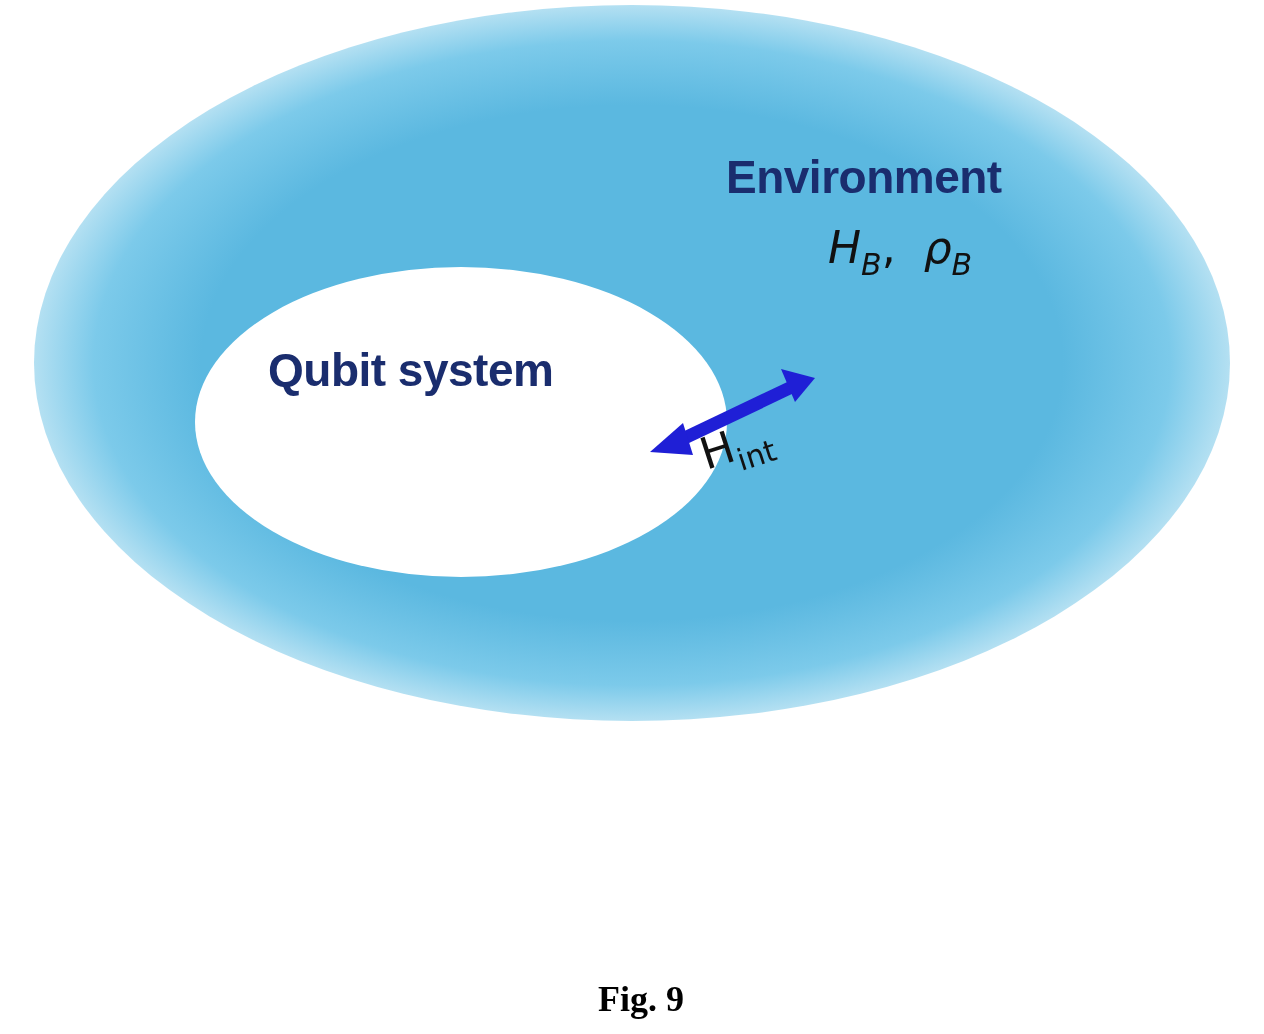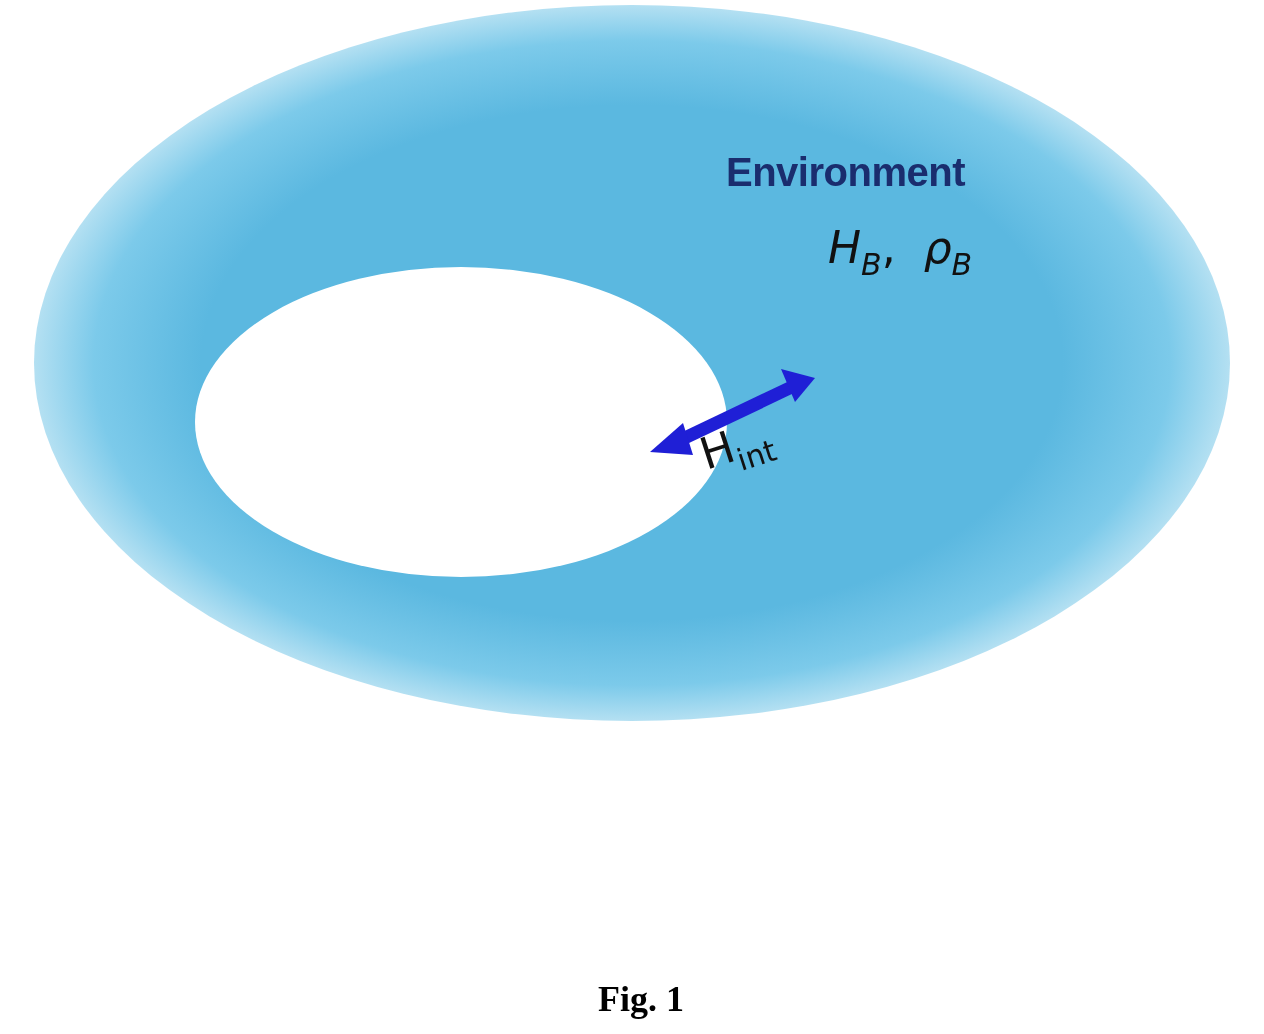--- a/index.html
+++ b/index.html
@@ -4,21 +4,21 @@
   <style>
     html, body { margin: 0; padding: 0; background: #ffffff; }
     body { width: 1264px; height: 1034px; position: relative; overflow: hidden; }
     .stage { position: absolute; left: 0; top: 0; width: 1264px; height: 1034px; }
     svg { position: absolute; left: 0; top: 0; }
     .label { position: absolute; white-space: nowrap; }
     .title {
       font-family: "Liberation Sans", sans-serif;
       font-weight: bold;
       color: #1a2d6e;
-      font-size: 40px;
+      font-size: 46px;
       letter-spacing: -0.5px;
     }
     .math {
       font-family: "DejaVu Sans", sans-serif;
       font-style: italic;
       color: #111111;
       font-size: 44px;
     }
     .math sub { font-size: 30px; vertical-align: -12px; }
     .math .up { font-style: normal; }
@@ -50,19 +50,20 @@
       <polygon points="650,452 683,423 693,455" fill="#1f1fd6"></polygon>
       <polygon points="815,378 781,369 795,402" fill="#1f1fd6"></polygon>
     </g>
   </svg>
 
   <div class="label title" style="left:726px; top:150px;">Environment</div>
   <div class="label math" style="left:828px; top:222px;">
     <span>H</span><sub>B</sub><span class="up">,</span>&nbsp;&nbsp;<span>ρ</span><sub>B</sub>
   </div>
 
+  <div class="label title" style="left:268px; top:343px;">Qubit system</div>
 
   <div class="label math" style="left:712px; top:428px; transform: rotate(-18deg); transform-origin: left bottom;">
     <span style="font-style:normal;">H</span><sub style="font-style:normal;">int</sub>
   </div>
 
-  <div class="label caption" style="left:598px; top:978px;">Fig. 1</div>
+  <div class="label caption" style="left:598px; top:978px;">Fig. 9</div>
 </div>
 
 </body></html>

